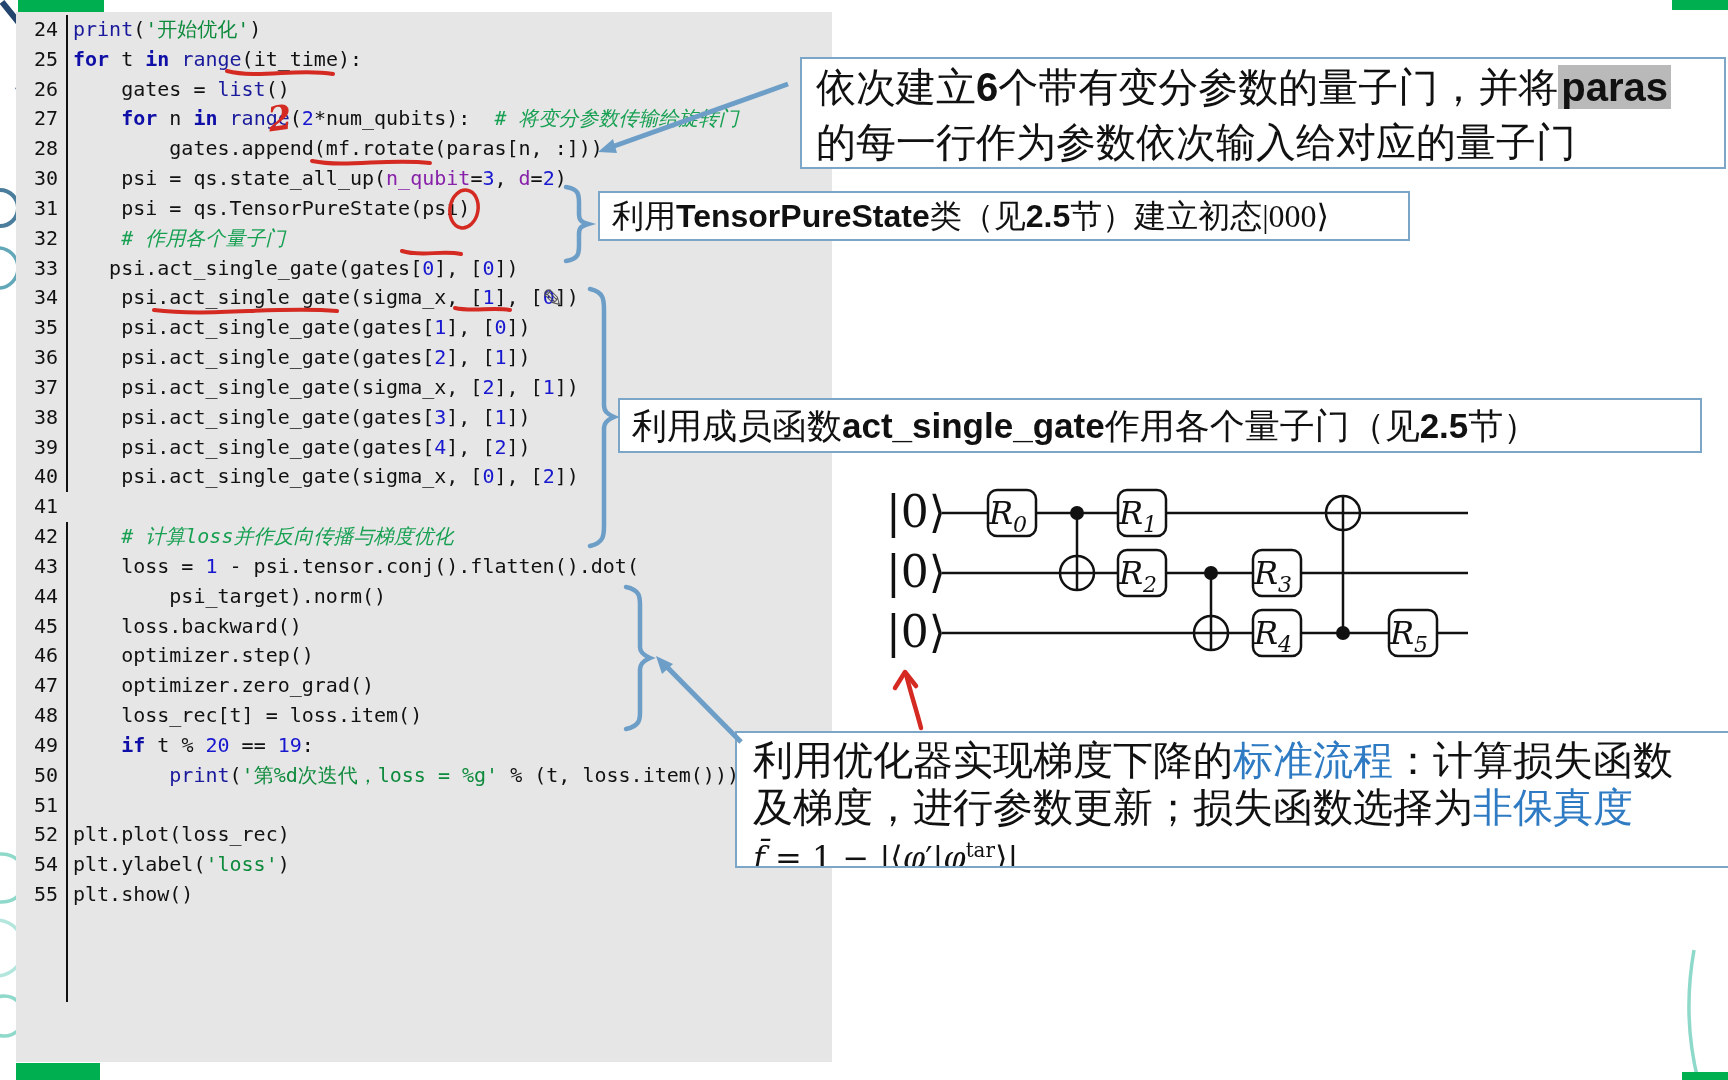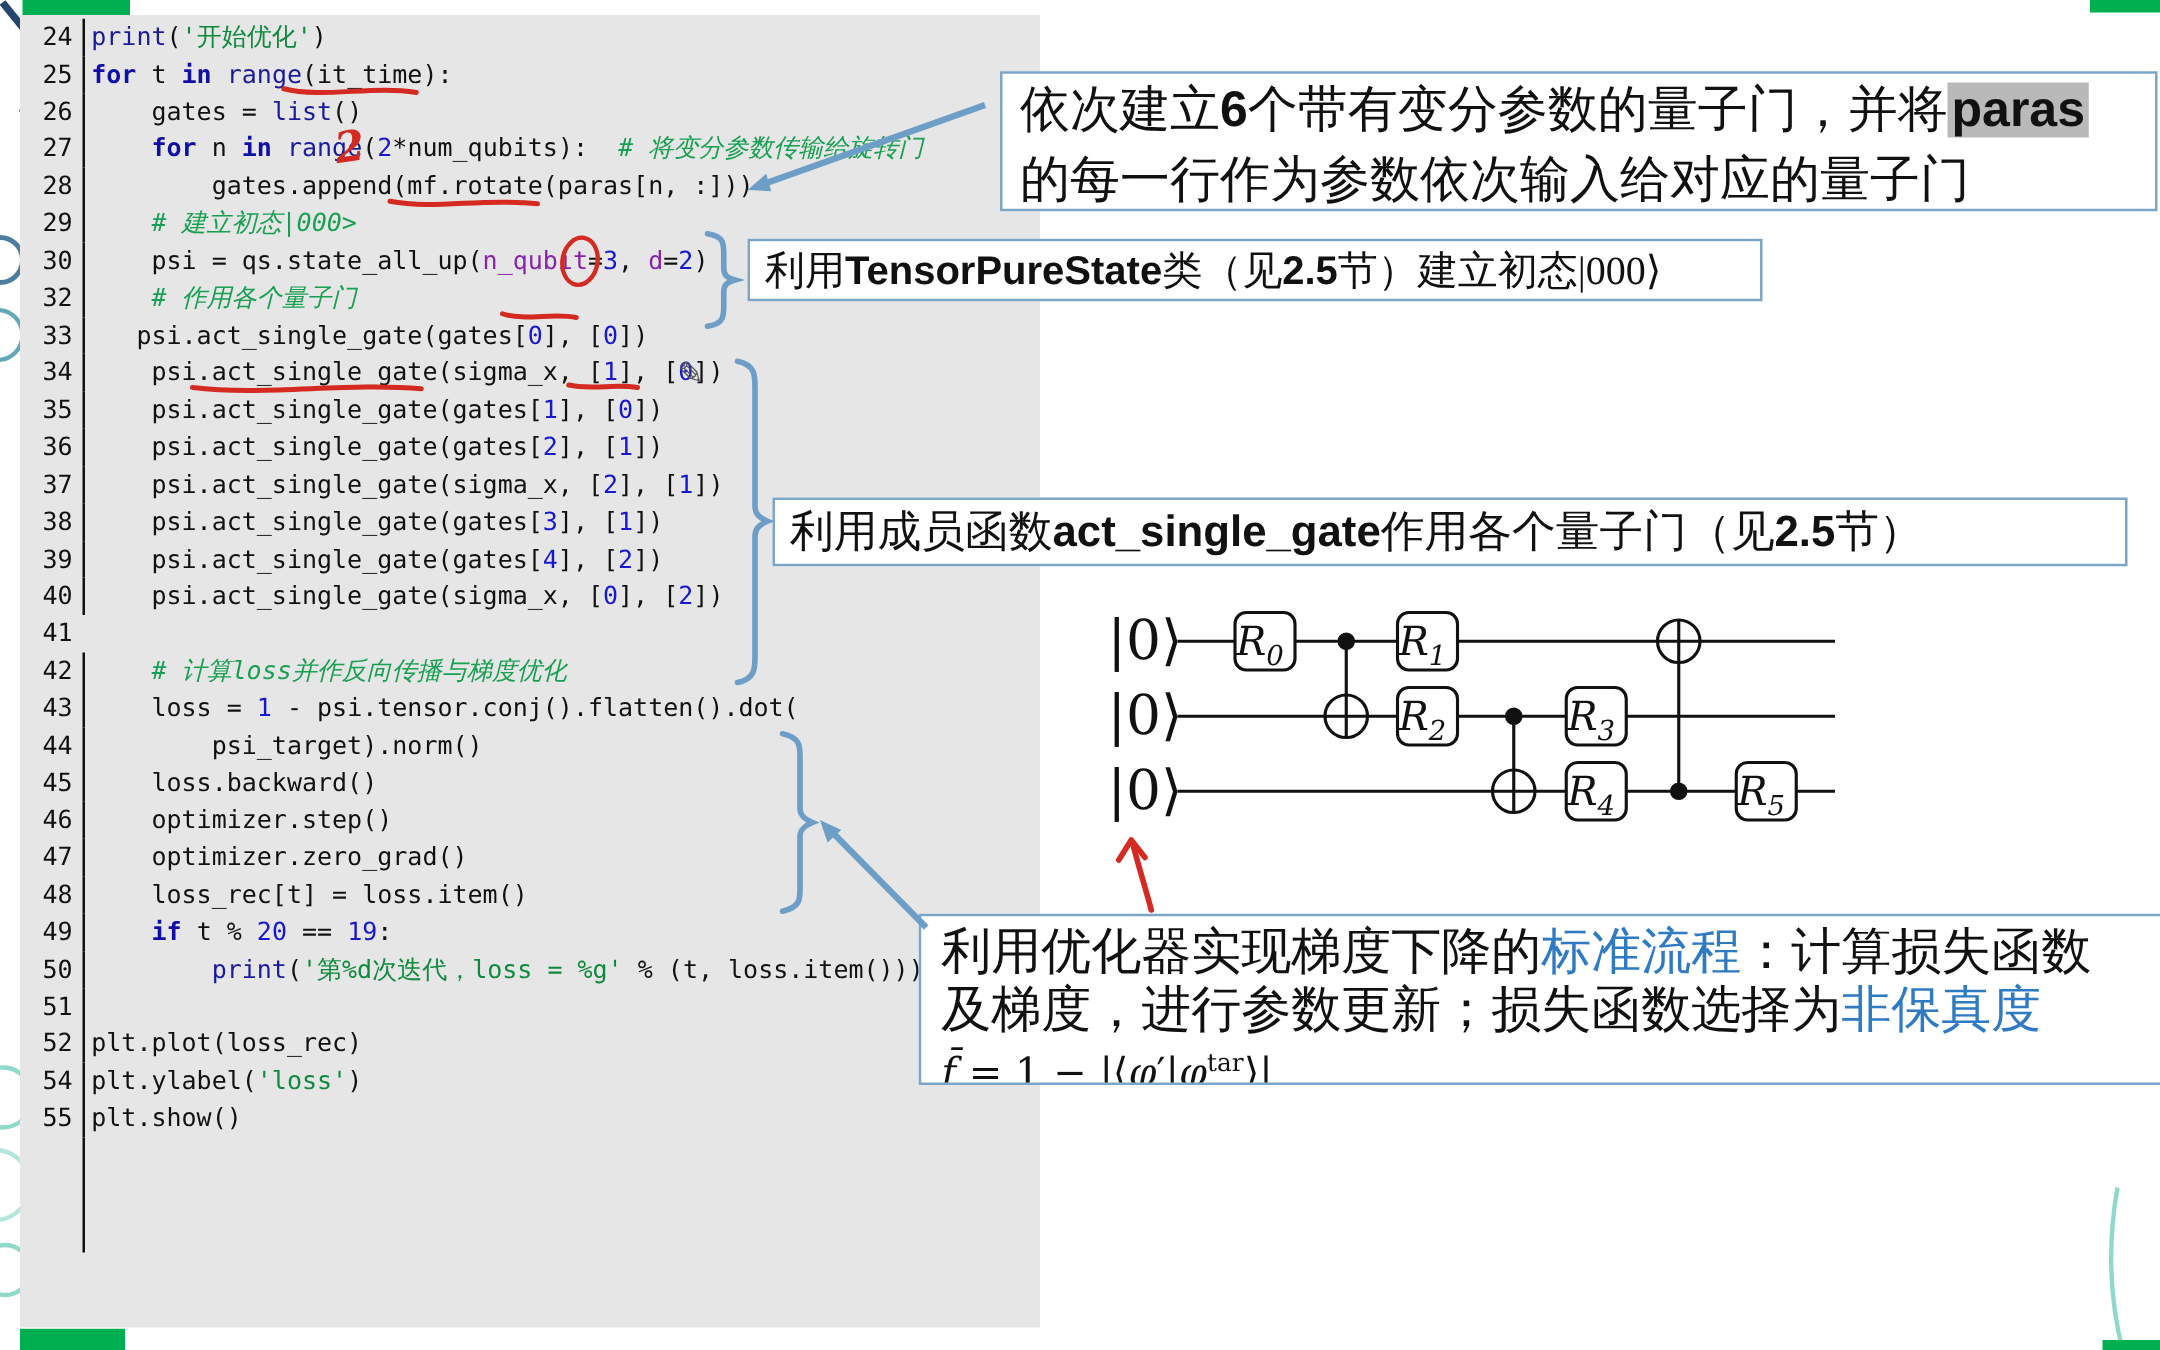--- a/index.html
+++ b/index.html
@@ -78,26 +78,26 @@
       </div>
       <div class="crow">
         <span class="lnum">27</span>
         <span class="lcode"><span class="cs-t">    </span><span class="cs-k">for</span><span class="cs-t"> n </span><span class="cs-k">in</span><span class="cs-t"> </span><span class="cs-b">range</span><span class="cs-t">(</span><span class="cs-n">2</span><span class="cs-t">*num_qubits):  </span><span class="cs-c"># 将变分参数传输给旋转门</span></span>
       </div>
       <div class="crow">
         <span class="lnum">28</span>
         <span class="lcode"><span class="cs-t">        gates.append(mf.rotate(paras[n, :]))</span></span>
       </div>
       <div class="crow">
-        <span class="lnum">29</span>
-        <span class="lcode"><span class="cs-t">    </span><span class="cs-c"># 建立初态|000&gt;</span></span>
-      </div>
-      <div class="crow">
         <span class="lnum">30</span>
         <span class="lcode"><span class="cs-t">    psi = qs.state_all_up(</span><span class="cs-p">n_qubit</span><span class="cs-t">=</span><span class="cs-n">3</span><span class="cs-t">, </span><span class="cs-p">d</span><span class="cs-t">=</span><span class="cs-n">2</span><span class="cs-t">)</span></span>
+      </div>
+      <div class="crow">
+        <span class="lnum">31</span>
+        <span class="lcode"><span class="cs-t">    psi = qs.TensorPureState(psi)</span></span>
       </div>
       <div class="crow">
         <span class="lnum">32</span>
         <span class="lcode"><span class="cs-t">    </span><span class="cs-c"># 作用各个量子门</span></span>
       </div>
       <div class="crow">
         <span class="lnum">33</span>
         <span class="lcode"><span class="cs-t">   psi.act_single_gate(gates[</span><span class="cs-n">0</span><span class="cs-t">], [</span><span class="cs-n">0</span><span class="cs-t">])</span></span>
       </div>
       <div class="crow">

